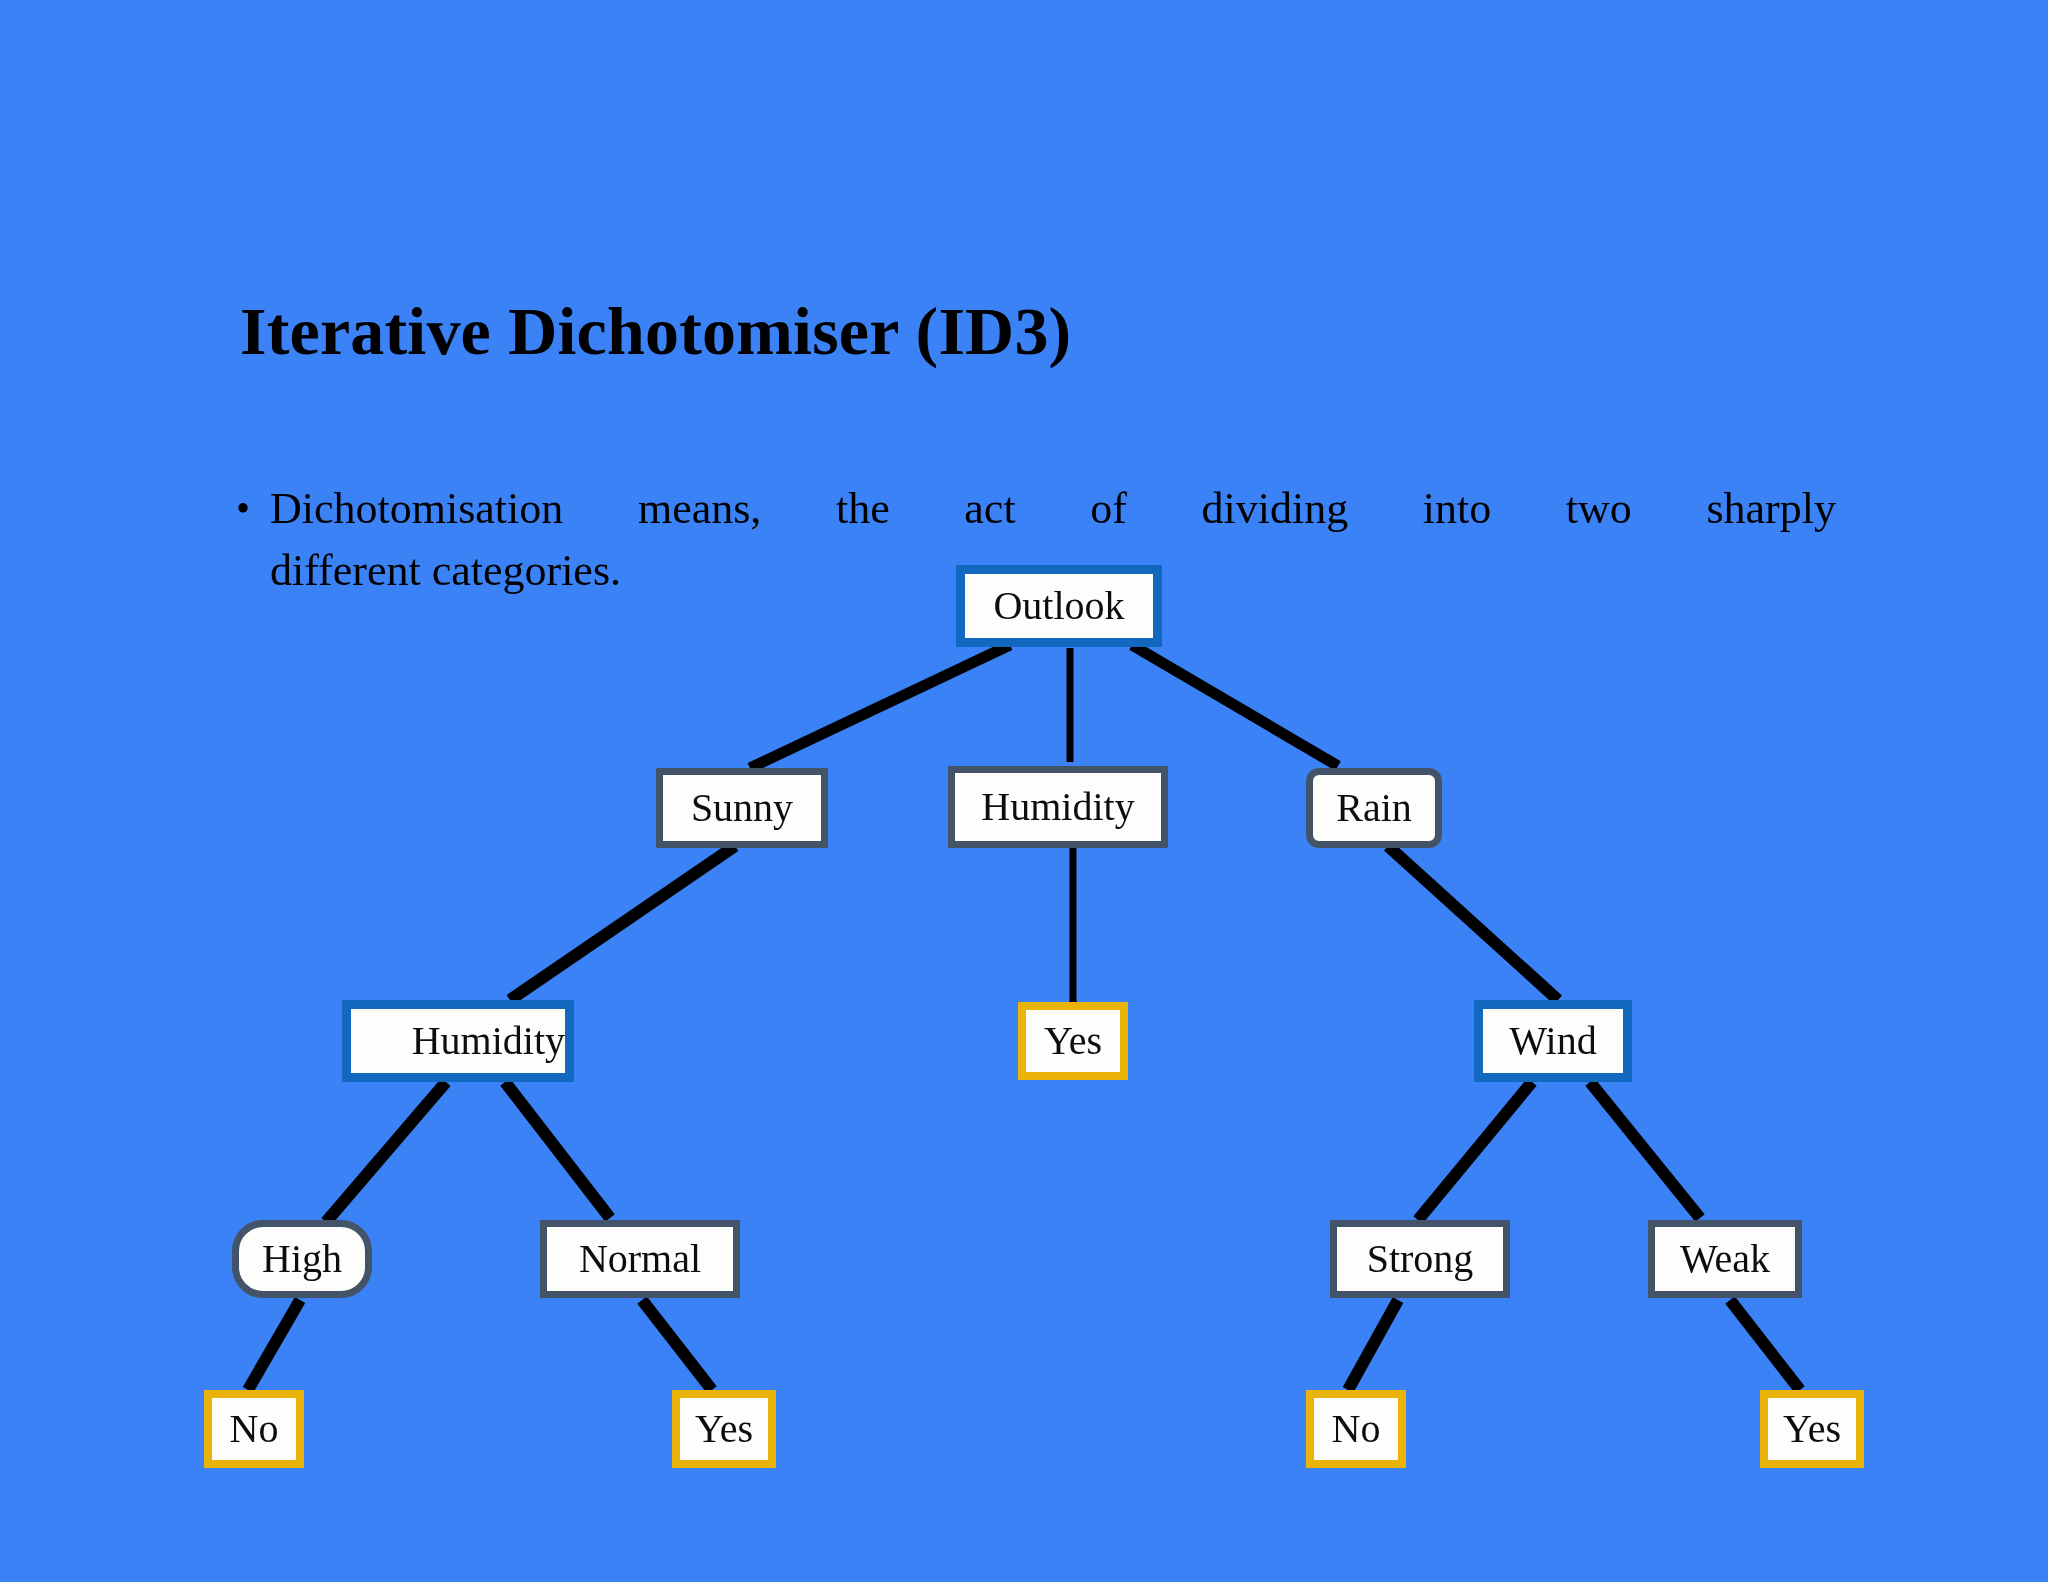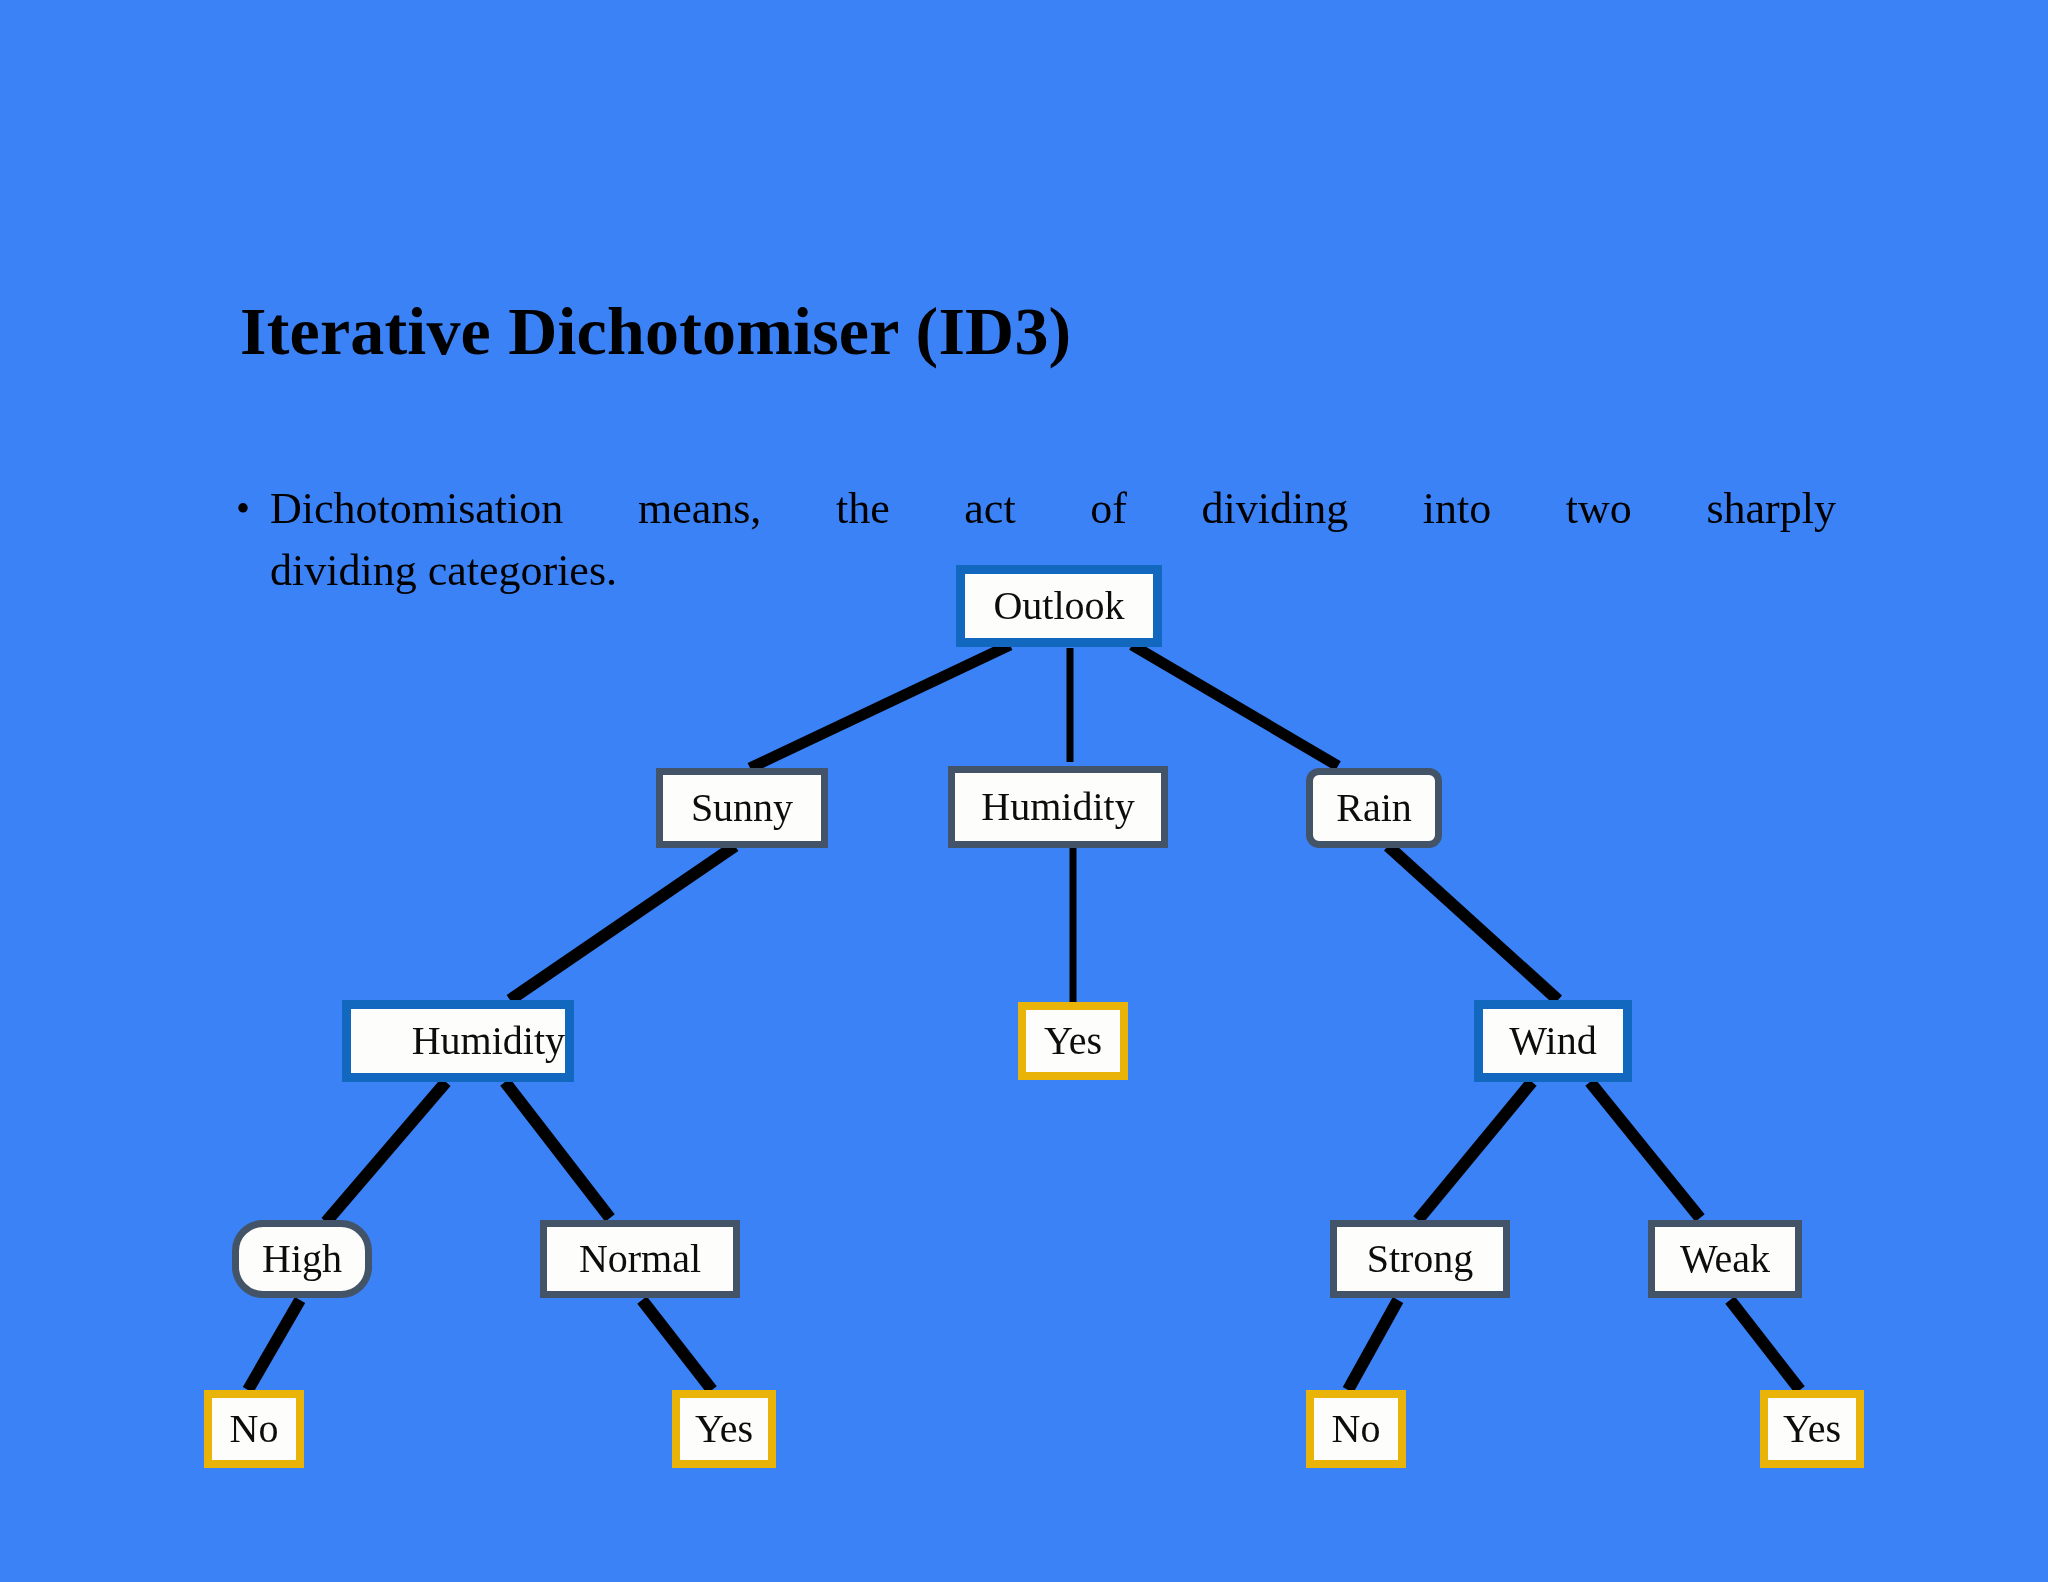--- a/index.html
+++ b/index.html
@@ -107,21 +107,21 @@
 
 <div id="slide">
 
   <h1 id="slide-title">Iterative Dichotomiser (ID3)</h1>
 
   <div id="body-block">
     <div class="bullet-row">
       <span class="bullet-mark">•</span>
       <span class="bullet-text">
         <span class="just-line">Dichotomisation means, the act of dividing into two sharply</span>
-        <span class="last-line">dividing categories.</span>
+        <span class="last-line">different categories.</span>
       </span>
     </div>
   </div>
 
   <svg id="tree-canvas" viewBox="0 0 2048 1582">
 
     <line x1="1010" y1="645" x2="750" y2="768" stroke="#000000" stroke-width="11"></line>
 
     <line x1="1070" y1="648" x2="1070" y2="762" stroke="#000000" stroke-width="7"></line>
 

